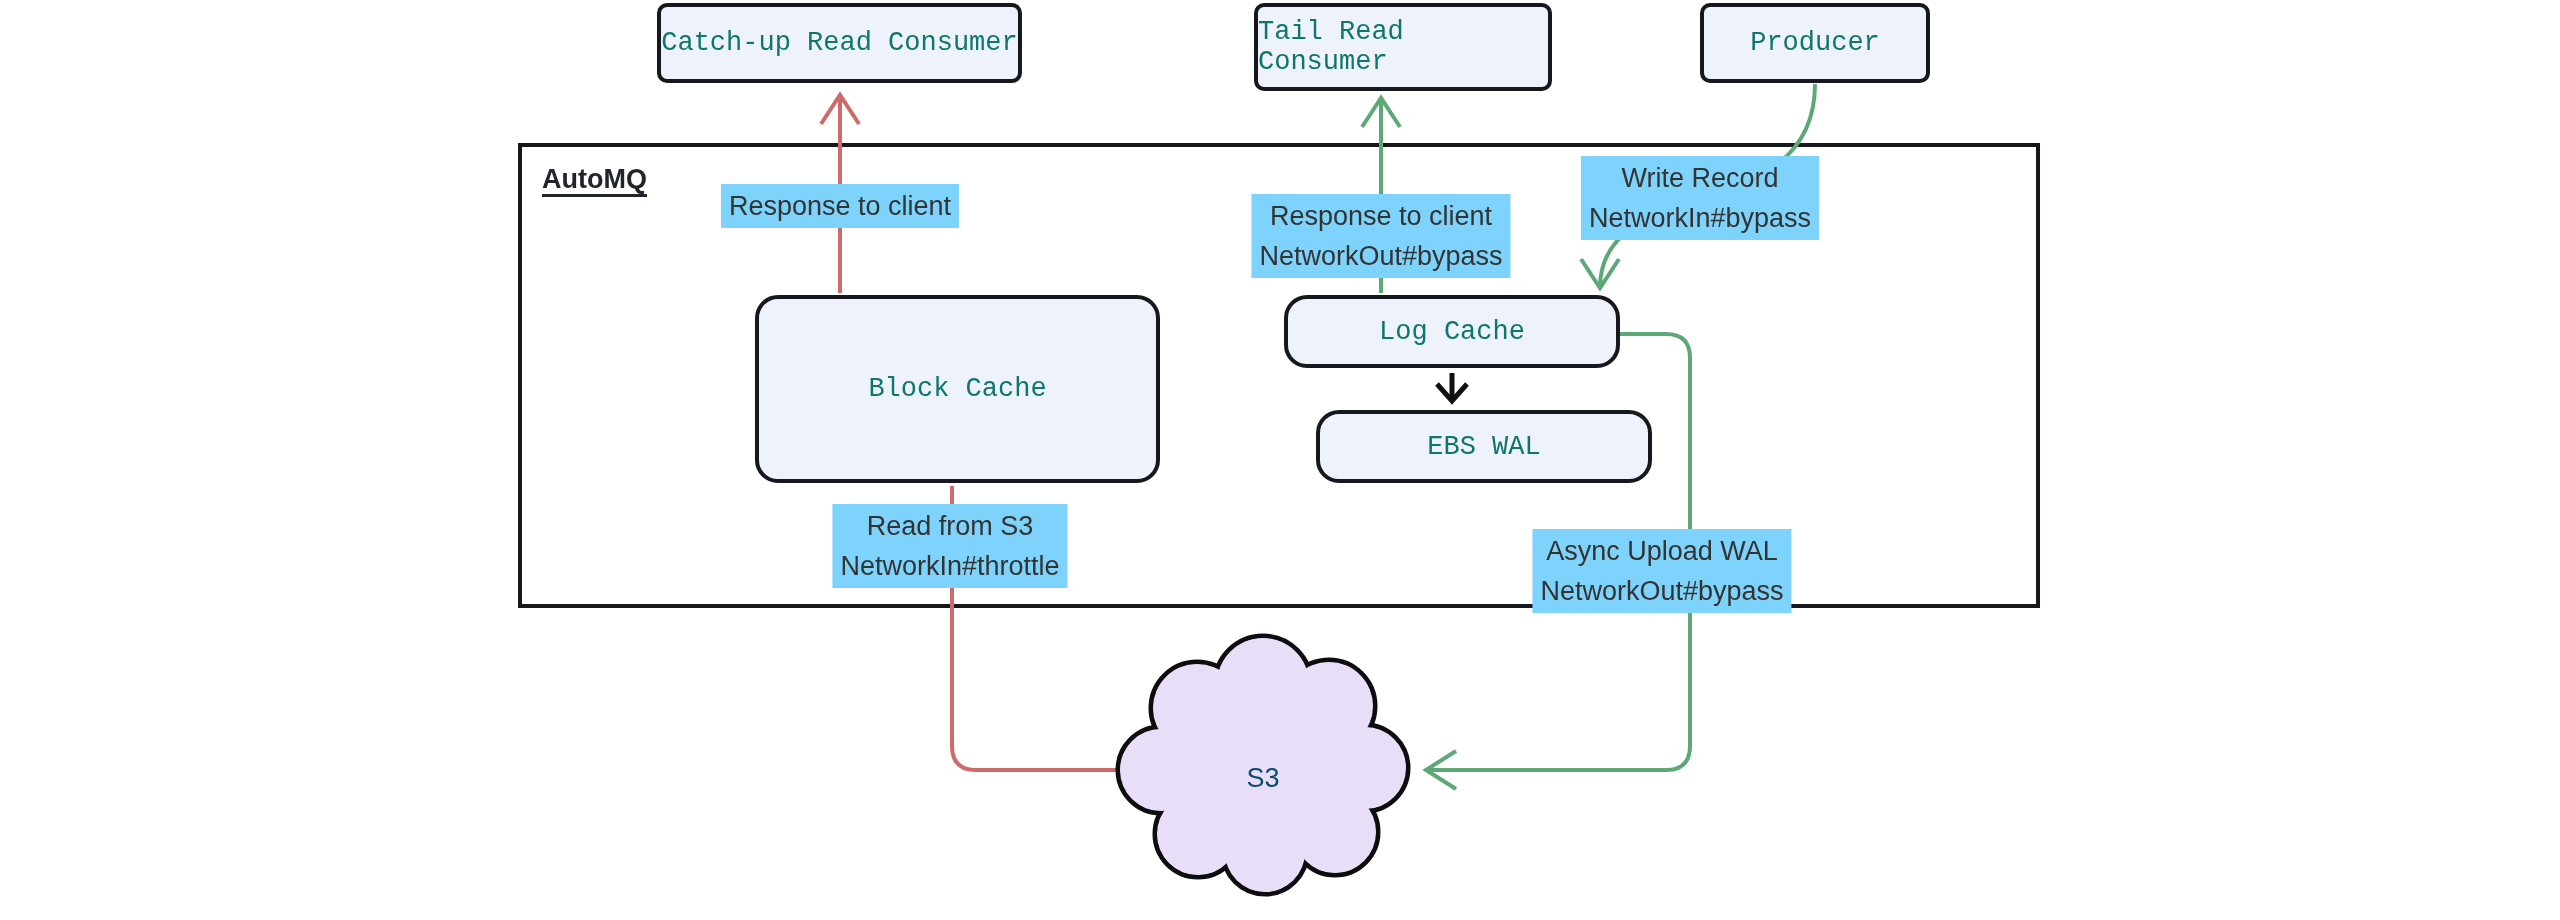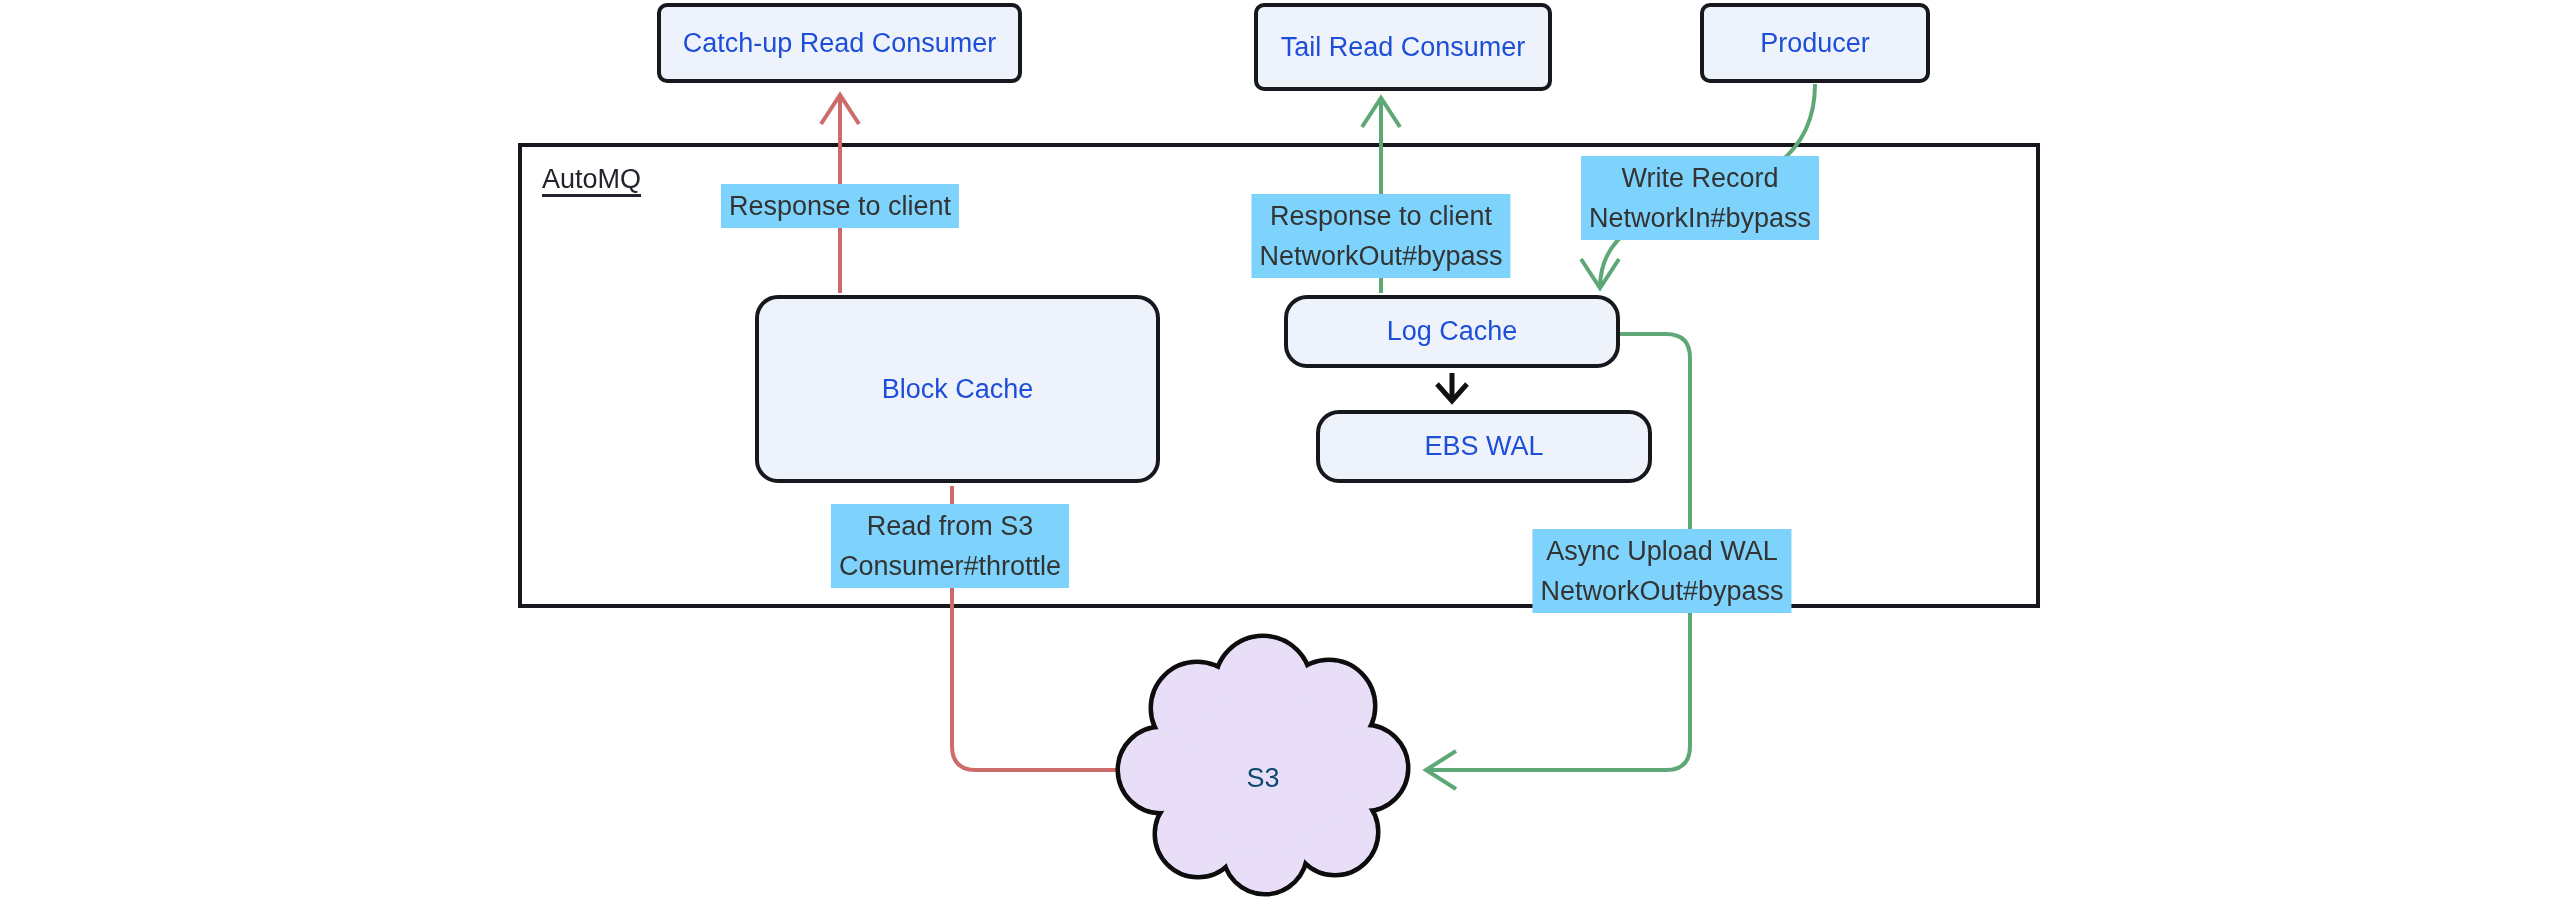--- a/index.html
+++ b/index.html
@@ -16,35 +16,36 @@
   .node {
     position: absolute;
     box-sizing: border-box;
     background: #eef2fb;
     border: 4px solid #16181d;
     border-radius: 10px;
     display: flex;
     align-items: center;
     justify-content: center;
     font-size: 27px;
-    color: #1d4ed8;
+    color: #0f766e;
     z-index: 4;
+    font-family: Liberation Mono, monospace;
   }
   .node.inner { border-radius: 23px; }
   .container-box {
     position: absolute;
     box-sizing: border-box;
     border: 4px solid #16181d;
     background: transparent;
     z-index: 1;
   }
   .container-title {
     position: absolute;
     font-size: 27px;
-    font-weight: normal;
+    font-weight: bold;
     color: #22242c;
     text-decoration: underline;
     text-decoration-thickness: 3px;
     text-underline-offset: 6px;
     z-index: 4;
   }
   .edge-label {
     position: absolute;
     transform: translateX(-50%);
     text-align: center;
@@ -139,21 +140,21 @@
     <div>NetworkOut#bypass</div>
   </div>
 
   <div class="edge-label" style="left:1700px; top:156px;">
     <div>Write Record</div>
     <div>NetworkIn#bypass</div>
   </div>
 
   <div class="edge-label" style="left:950px; top:504px;">
     <div>Read from S3</div>
-    <div>Consumer#throttle</div>
+    <div>NetworkIn#throttle</div>
   </div>
 
   <div class="edge-label" style="left:1662px; top:529px;">
     <div>Async Upload WAL</div>
     <div>NetworkOut#bypass</div>
   </div>
 
   <div class="node" style="left:657px; top:3px; width:365px; height:80px;">
     <span>Catch-up Read Consumer</span>
   </div>

